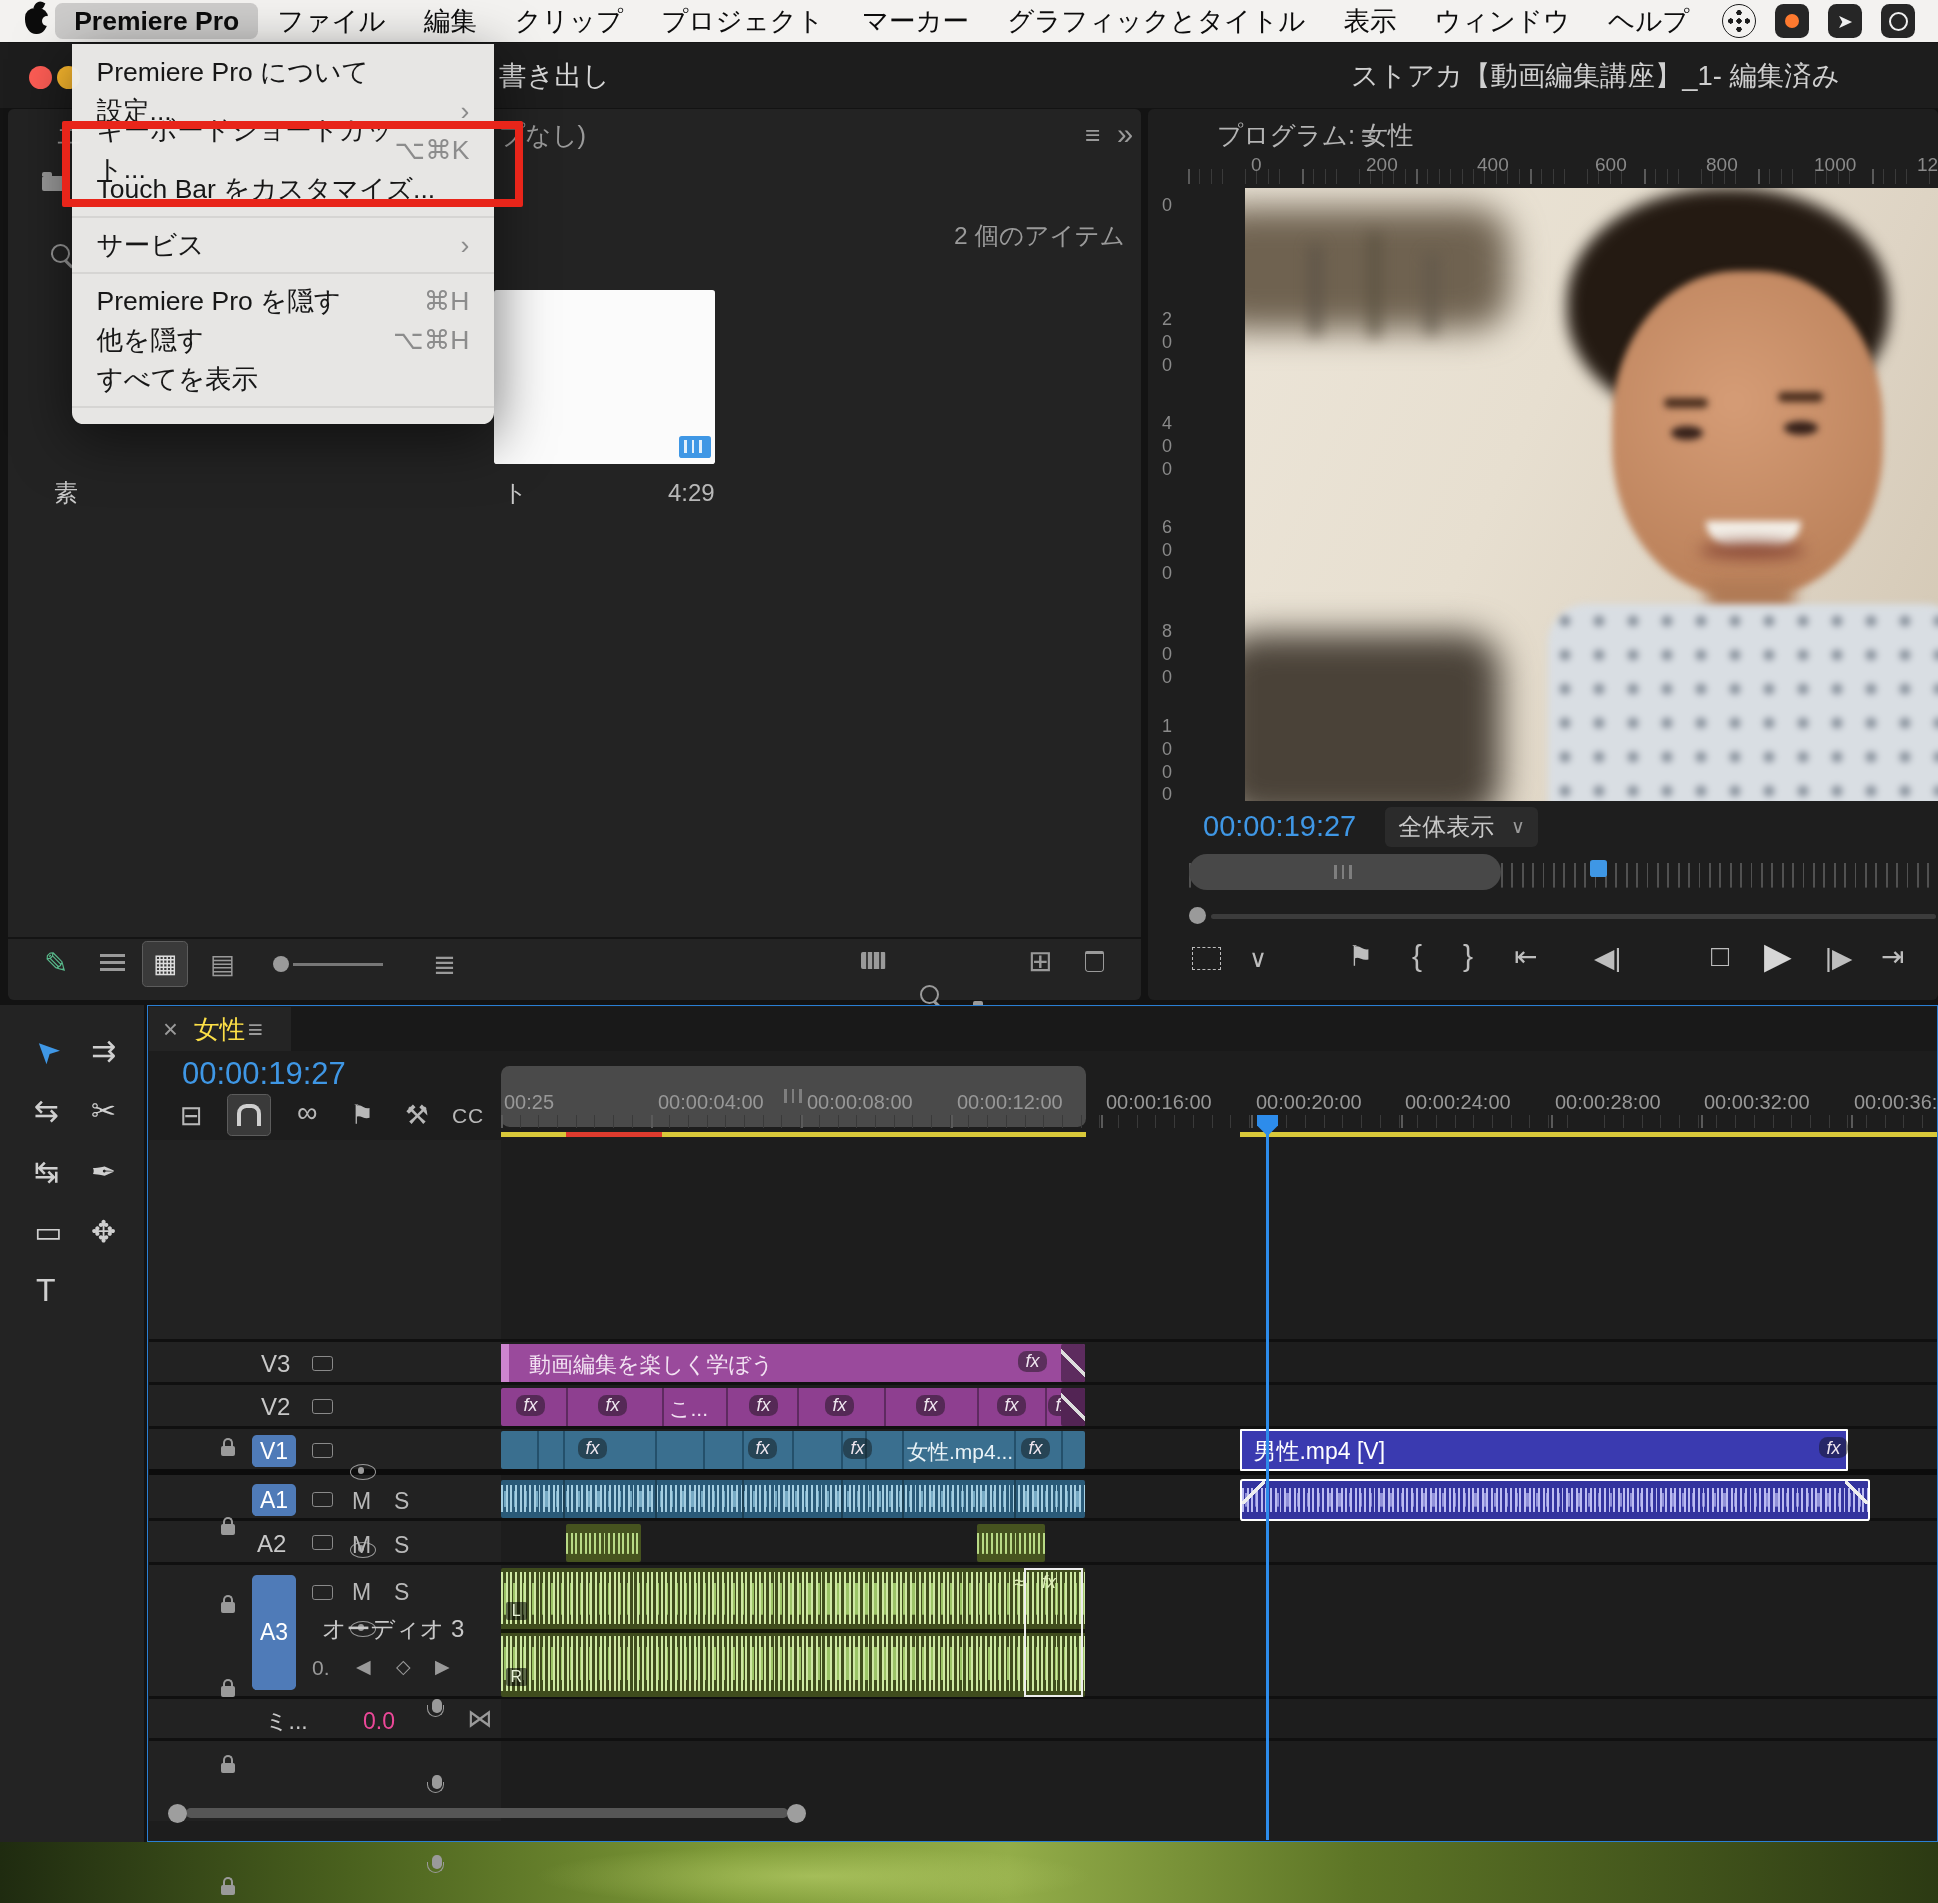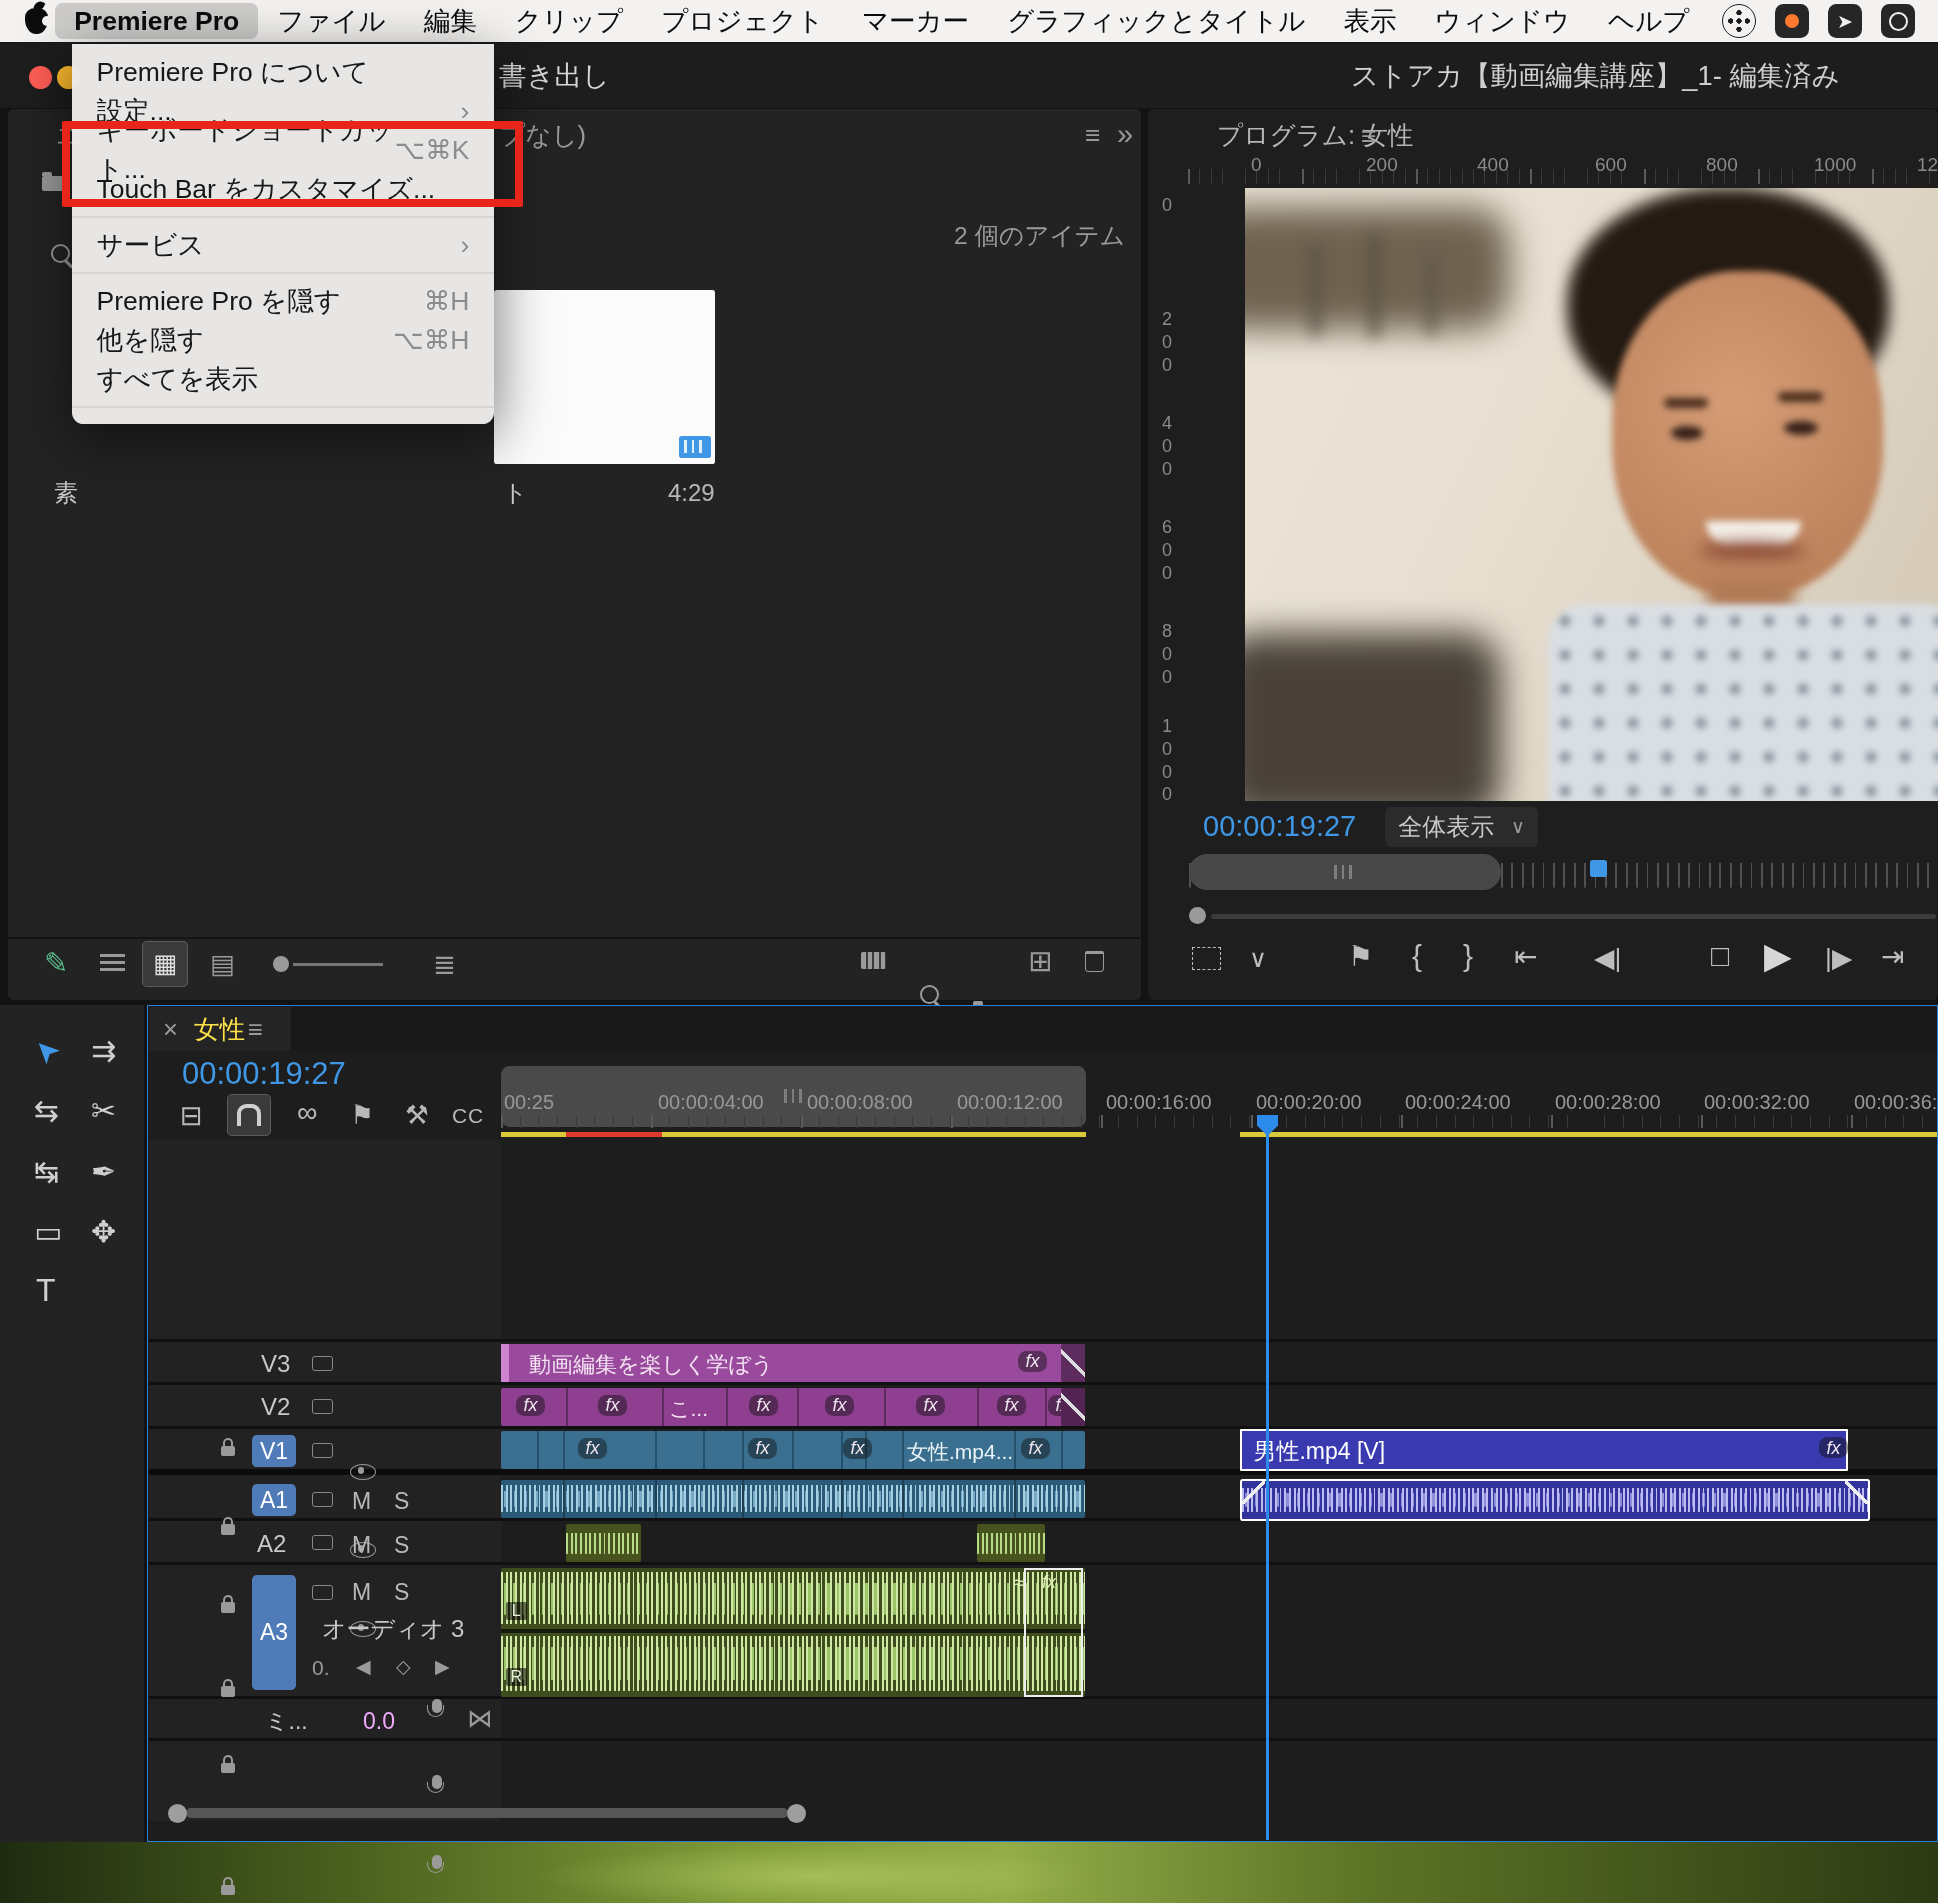--- a/index.html
+++ b/index.html
@@ -279,21 +279,21 @@
     <div class="ab nw" style="left:352px;top:1537px;font-size:23px;color:#b8b8b8;">M</div>
     <div class="ab nw" style="left:394px;top:1537px;font-size:23px;color:#b8b8b8;">S</div>
     <div class="ab i-mic" style="left:432px;top:1535px;"></div>
     <div class="ab nw" style="left:322px;top:1573px;font-size:24px;color:#c8c8c8;">オーディオ 3</div>
     <div class="ab nw" style="left:312px;top:1614px;font-size:21px;color:#9a9a9a;">0.</div>
     <div class="ab nw" style="left:356px;top:1614px;font-size:19px;color:#9a9a9a;">◀</div>
     <div class="ab nw" style="left:396px;top:1614px;font-size:19px;color:#9a9a9a;">◇</div>
     <div class="ab nw" style="left:435px;top:1614px;font-size:19px;color:#9a9a9a;">▶</div>
 
     <div class="ab nw" style="left:265px;top:1666px;font-size:23px;color:#c8c8c8;">ミ...</div>
-    <div class="ab nw" style="left:363px;top:1666px;font-size:23px;color:#f0abfc;">0.0</div>
+    <div class="ab nw" style="left:363px;top:1666px;font-size:23px;color:#ec4899;">0.0</div>
     <div class="ab nw" style="left:467px;top:1662px;font-size:25.6px;color:#9a9a9a;">⋈</div>
 
     <div class="clip" style="left:501px;top:1302px;width:584px;height:38px;background:#9a4a9c;">
       <div class="ab" style="left:0;top:0;width:7.6px;height:38px;background:#cd85cf;"></div>
       <span class="ab nw" style="left:28px;top:7.6px;font-size:22px;color:#f3e3f3;">動画編集を楽しく学ぼう</span>
       <span class="fx ab" style="left:517px;top:6.6px;">fx</span>
     </div>
     <div class="clip diag" style="left:1061px;top:1302px;width:24px;height:38px;background-color:#7c3a7e;"></div>
 
     <div class="clip" style="left:501px;top:1346px;width:584px;height:38px;background:#8e3f90;">

